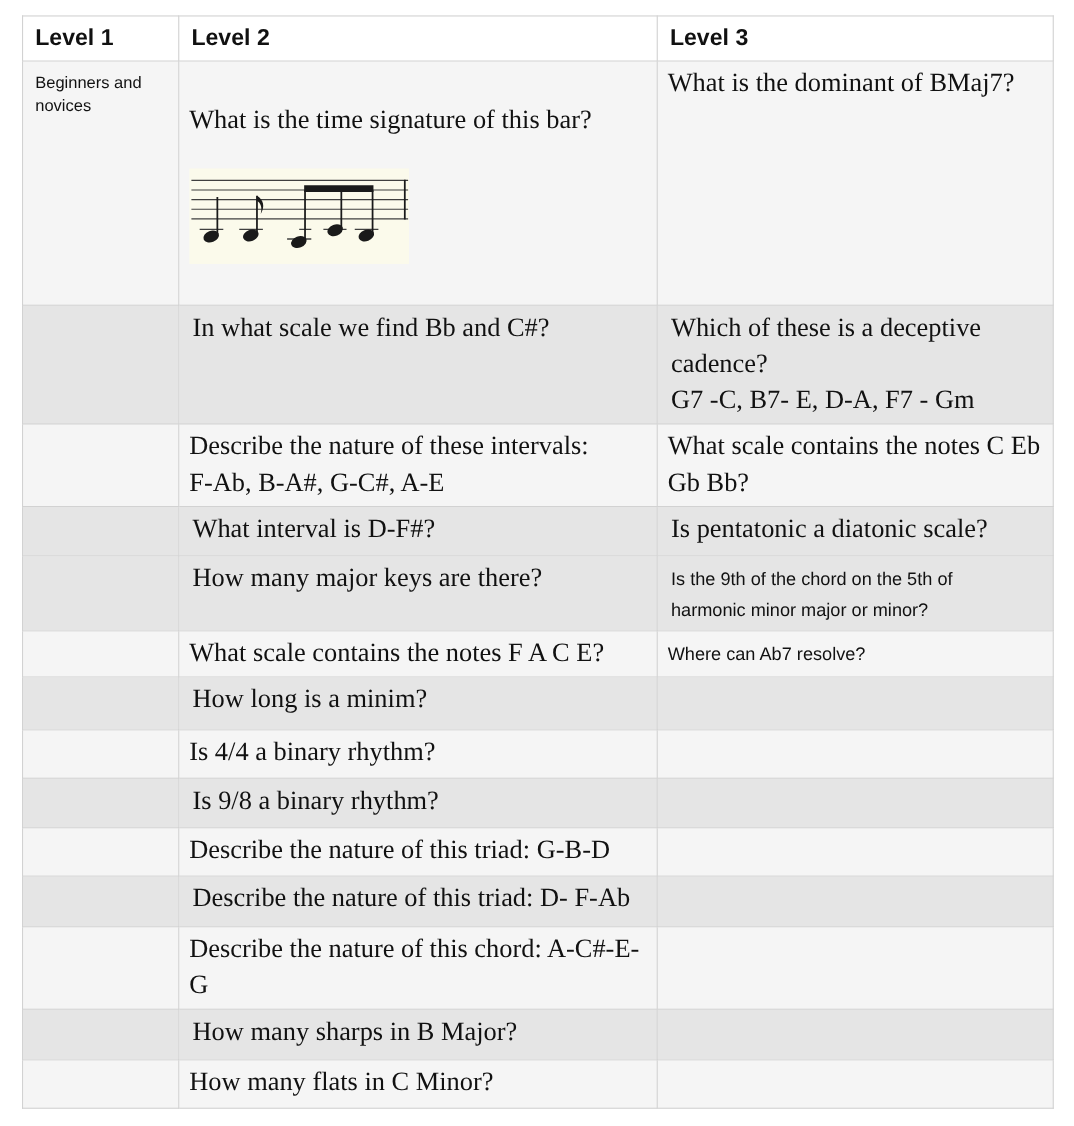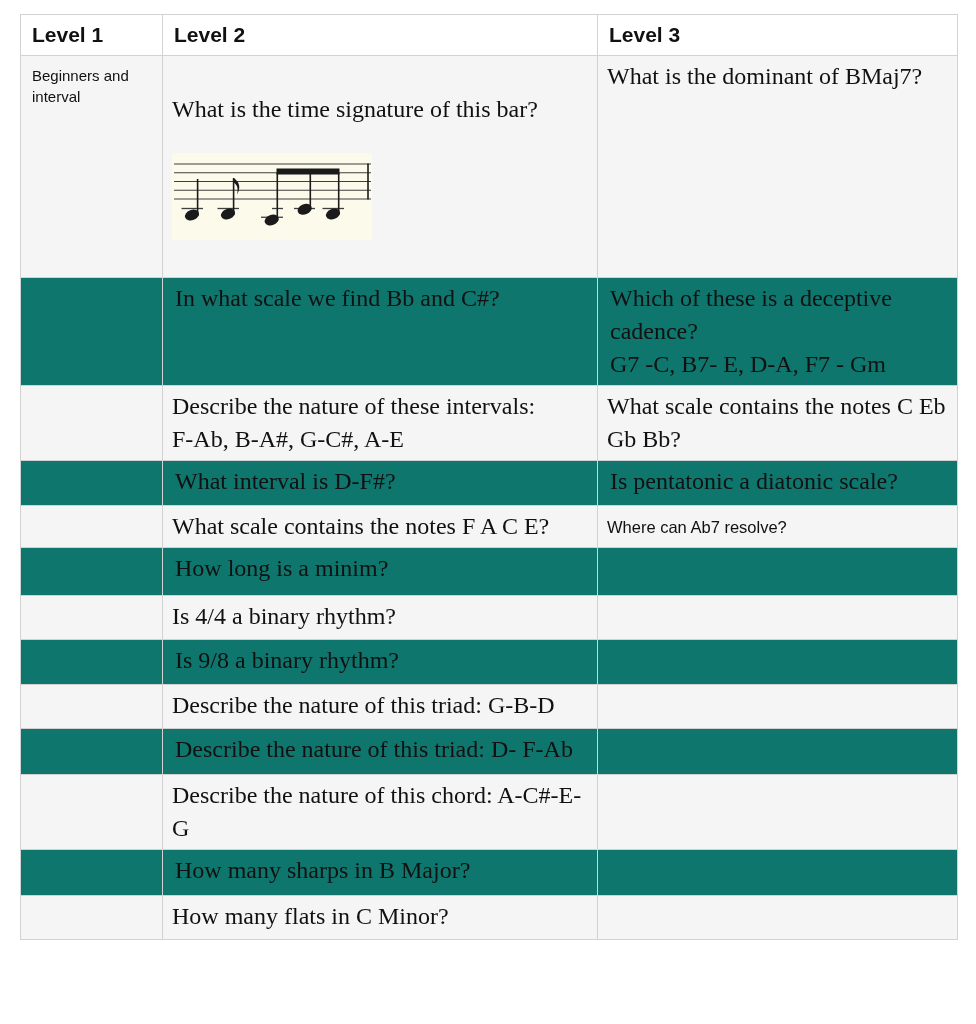--- a/index.html
+++ b/index.html
@@ -36,21 +36,21 @@
   }
   table.qtable th {
     text-align: left;
     font-size: 21px;
     font-weight: bold;
     line-height: 19px;
     padding: 10px 10px 6px 11px;
     background: #ffffff;
   }
   tr.alt td { background: #f5f5f5; }
-  tr.plain td { background: #0f766e; padding-left: 12px; }
+  tr.plain td { background: #e5e5e5; padding-left: 12px; }
 
   td.l1 {
     font-size: 15px;
     line-height: 21px;
     padding: 9px 8px 4px 11px;
     white-space: normal;
   }
   td.q-serif {
     font-family: "Liberation Serif", serif;
     font-size: 24px;
@@ -102,21 +102,21 @@
         </colgroup>
       <thead>
         <tr class="rh">
           <th>Level 1</th>
           <th>Level 2</th>
           <th>Level 3</th>
         </tr>
       </thead>
       <tbody>
         <tr class="r1 alt">
-          <td class="l1">Beginners and interval</td>
+          <td class="l1">Beginners and novices</td>
           <td class="q-serif">
             <span>What is the time signature of this bar?</span>
             <svg class="music-img" width="200" height="87" viewBox="0 0 200 87" xmlns="http://www.w3.org/2000/svg">
               <rect x="0" y="0" width="200" height="87" fill="#fbfaeb"></rect>
               <g stroke="#3f3f3f" stroke-width="1">
                 <line x1="2" y1="11" x2="199" y2="11"></line>
                 <line x1="2" y1="19.75" x2="199" y2="19.75"></line>
                 <line x1="2" y1="28.5" x2="199" y2="28.5"></line>
                 <line x1="2" y1="37.25" x2="199" y2="37.25"></line>
                 <line x1="2" y1="46" x2="199" y2="46"></line>
@@ -172,20 +172,26 @@
 Gb Bb?</td>
         </tr>
 
         <tr class="r4 plain">
           <td class="l1"></td>
           <td class="q-serif">What interval is D-F#?</td>
           <td class="q-serif">Is pentatonic a diatonic scale?</td>
         </tr>
 
 
+        <tr class="r6 plain">
+          <td class="l1"></td>
+          <td class="q-serif">How many major keys are there?</td>
+          <td class="q-sans">Is the 9th of the chord on the 5th of
+harmonic minor major or minor?</td>
+        </tr>
 
         <tr class="r7 alt">
           <td class="l1"></td>
           <td class="q-serif">What scale contains the notes F A C E?</td>
           <td class="q-sans">Where can Ab7 resolve?</td>
         </tr>
 
         <tr class="r8 plain">
           <td class="l1"></td>
           <td class="q-serif">How long is a minim?</td>

